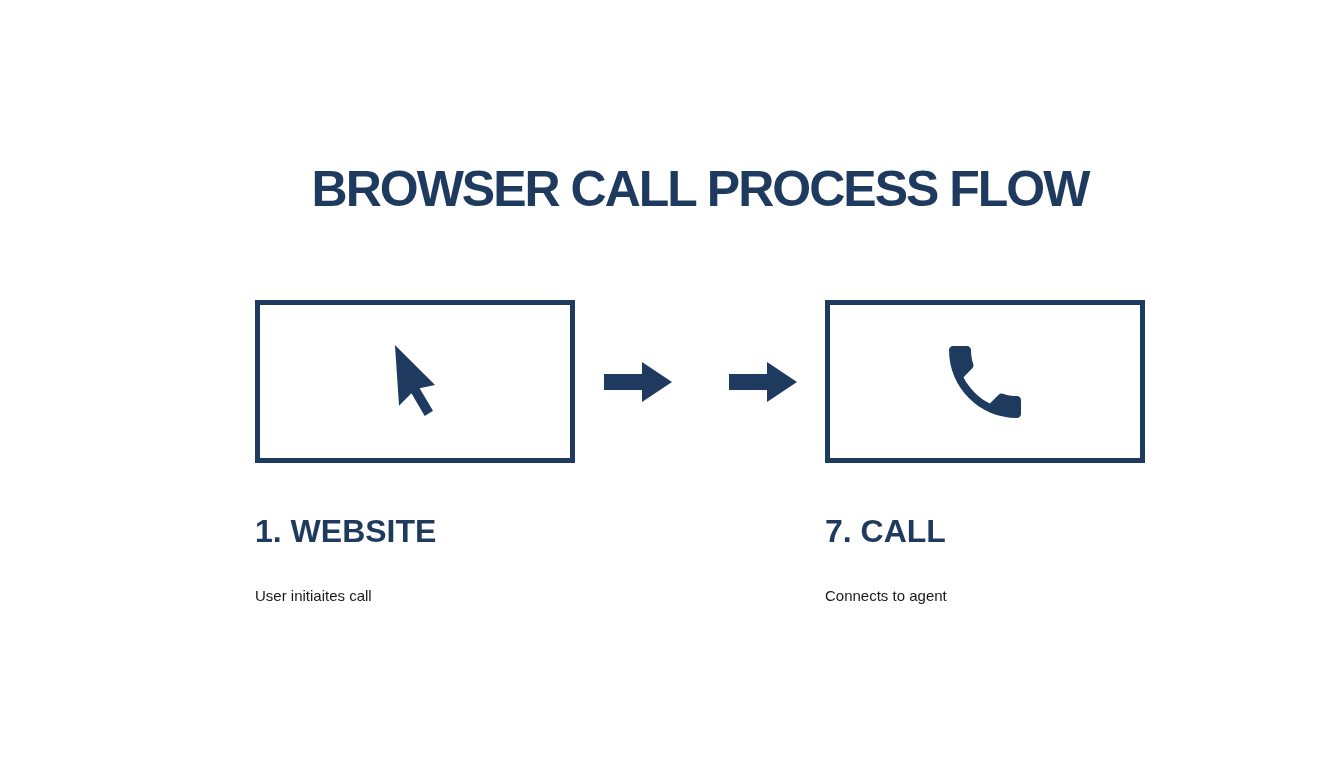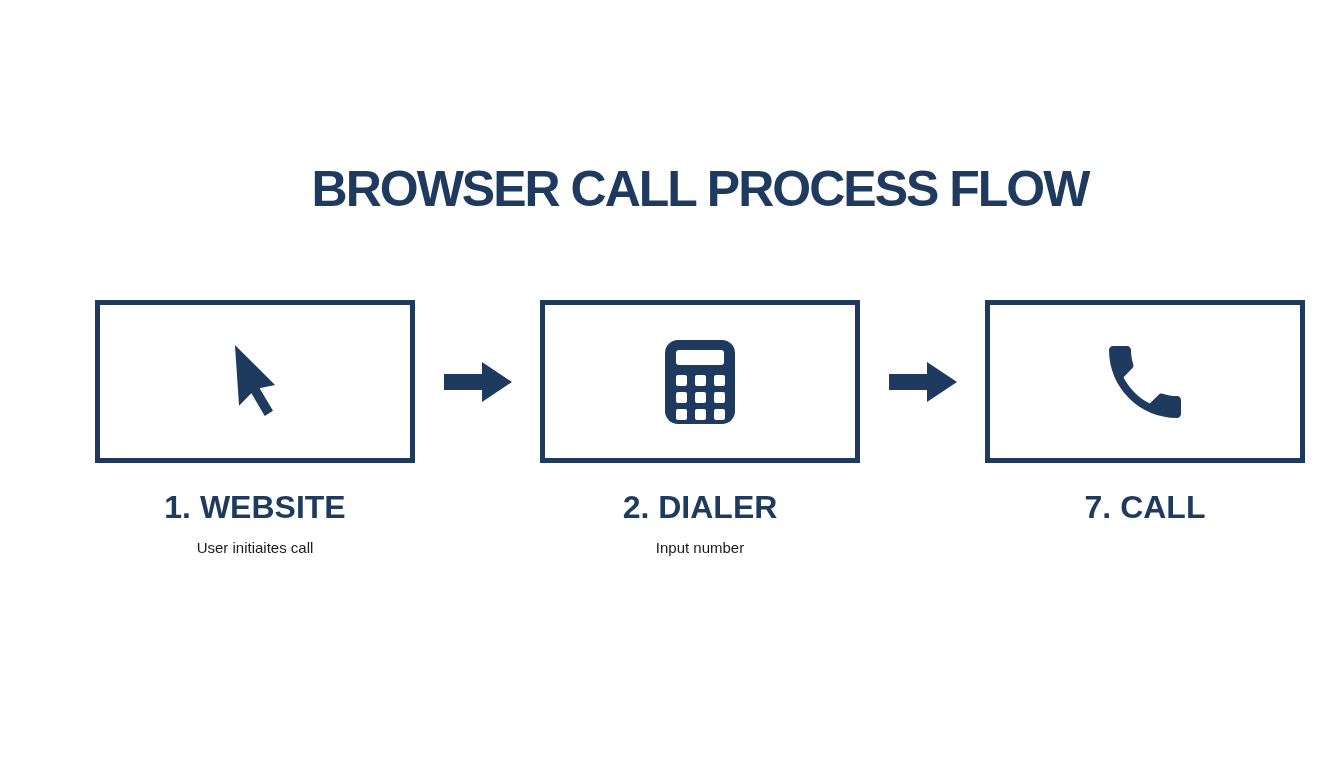--- a/index.html
+++ b/index.html
@@ -36,22 +36,23 @@
     top: 300px; left: 0;
     width: 100%;
     display: flex;
     justify-content: center;
     align-items: flex-start;
   }
   .step {
     width: 320px;
     display: flex;
     flex-direction: column;
-    align-items: center;
+    align-items: flex-start;
     flex-shrink: 0;
+    gap: 24px;
   }
   .step-box {
     width: 320px; height: 163px;
     border: 5px solid var(--accent);
     background: var(--background);
     display: flex;
     align-items: center;
     justify-content: center;
   }
   .connector {
@@ -96,49 +97,31 @@
       <div class="step-label">1. WEBSITE</div>
       <div class="step-desc">User initiaites call</div>
     </div>
 
     <div class="connector">
       <svg class="icon" width="68" height="44" viewBox="0 0 68 44" aria-hidden="true">
         <polygon fill="currentColor" points="0,14 38,14 38,2 68,22 38,42 38,30 0,30"></polygon>
       </svg>
     </div>
 
-    <div class="step">
-      <div class="step-box">
-        <svg class="icon" width="70" height="84" viewBox="0 0 70 84" aria-hidden="true">
-          <rect x="0" y="0" width="70" height="84" rx="13" fill="currentColor"></rect>
-          <rect x="11" y="10" width="48" height="15" rx="3" fill="#ffffff"></rect>
-          <rect x="11" y="35" width="11" height="11" rx="2" fill="#ffffff"></rect>
-          <rect x="30" y="35" width="11" height="11" rx="2" fill="#ffffff"></rect>
-          <rect x="49" y="35" width="11" height="11" rx="2" fill="#ffffff"></rect>
-          <rect x="11" y="52" width="11" height="11" rx="2" fill="#ffffff"></rect>
-          <rect x="30" y="52" width="11" height="11" rx="2" fill="#ffffff"></rect>
-          <rect x="49" y="52" width="11" height="11" rx="2" fill="#ffffff"></rect>
-          <rect x="11" y="69" width="11" height="11" rx="2" fill="#ffffff"></rect>
-          <rect x="30" y="69" width="11" height="11" rx="2" fill="#ffffff"></rect>
-          <rect x="49" y="69" width="11" height="11" rx="2" fill="#ffffff"></rect>
-        </svg>
-      </div>
-      <div class="step-label">2. DIALER</div>
-      <div class="step-desc">Input number</div>
-    </div>
 
     <div class="connector">
       <svg class="icon" width="68" height="44" viewBox="0 0 68 44" aria-hidden="true">
         <polygon fill="currentColor" points="0,14 38,14 38,2 68,22 38,42 38,30 0,30"></polygon>
       </svg>
     </div>
 
     <div class="step">
       <div class="step-box">
         <svg class="icon" width="96" height="96" viewBox="0 0 24 24" aria-hidden="true">
           <path fill="currentColor" d="M6.62 10.79c1.44 2.83 3.76 5.14 6.59 6.59l2.2-2.2c.27-.27.67-.36 1.02-.24 1.12.37 2.33.57 3.57.57.55 0 1 .45 1 1V20c0 .55-.45 1-1 1-9.39 0-17-7.61-17-17 0-.55.45-1 1-1h3.5c.55 0 1 .45 1 1 0 1.25.2 2.45.57 3.57.11.35.03.74-.24 1.02l-2.2 2.2z"></path>
         </svg>
       </div>
       <div class="step-label">7. CALL</div>
+      <div class="step-desc">Connects to agent</div>
     </div>
 
   </div>
 </div>
 
 </body></html>

